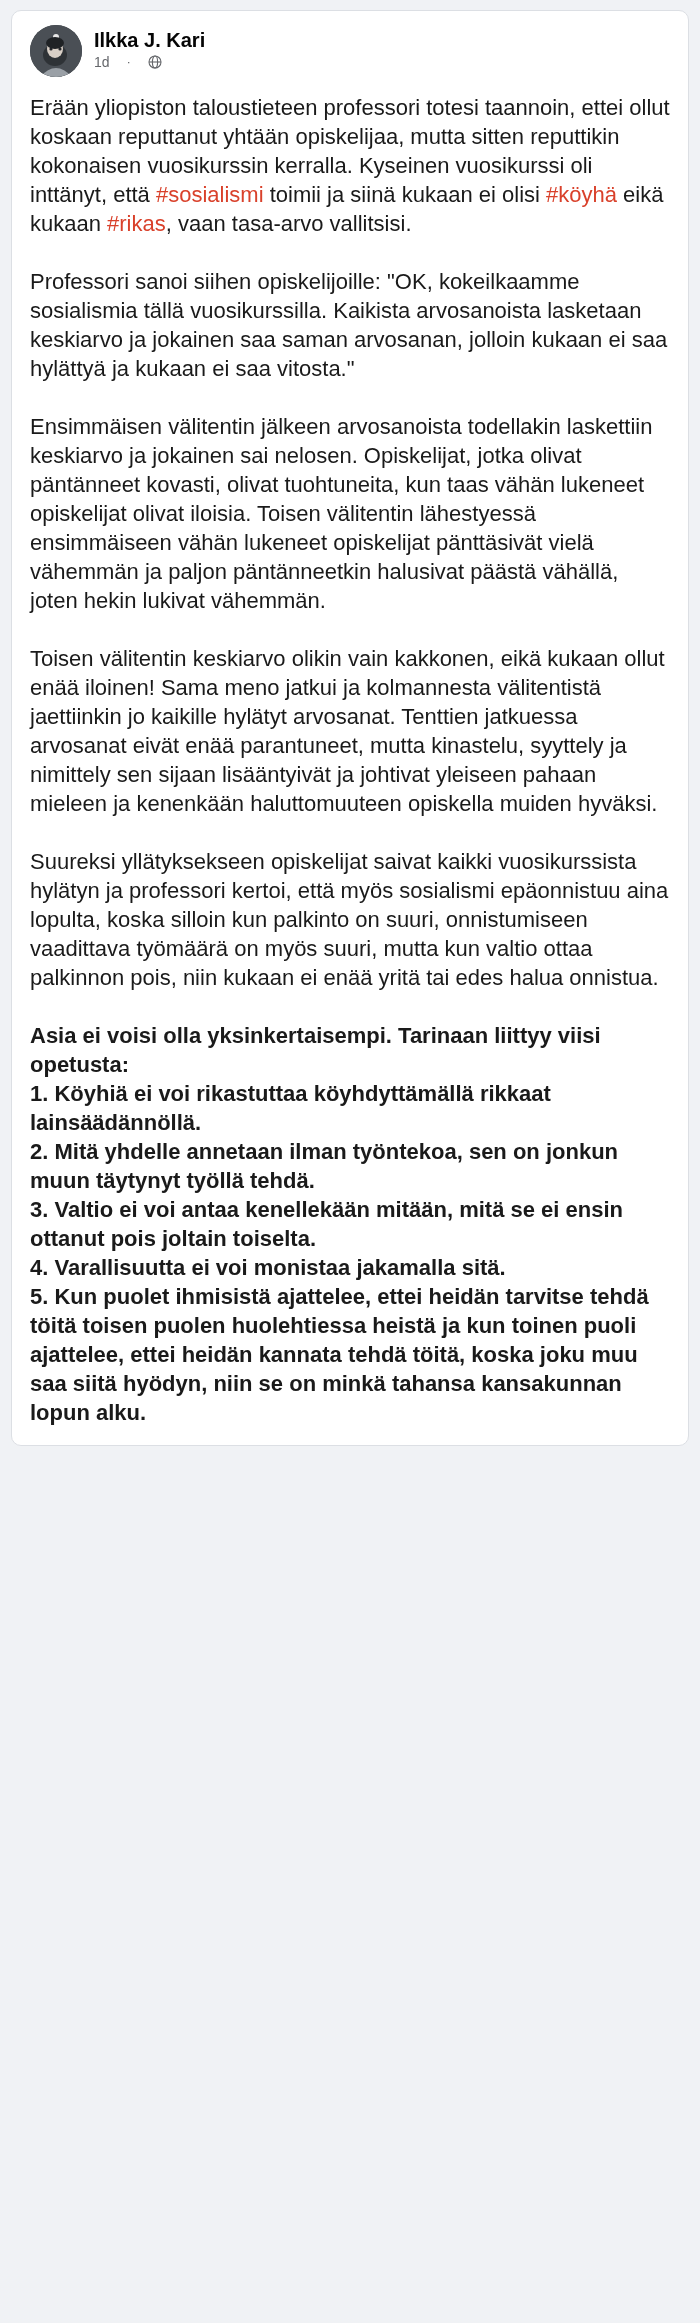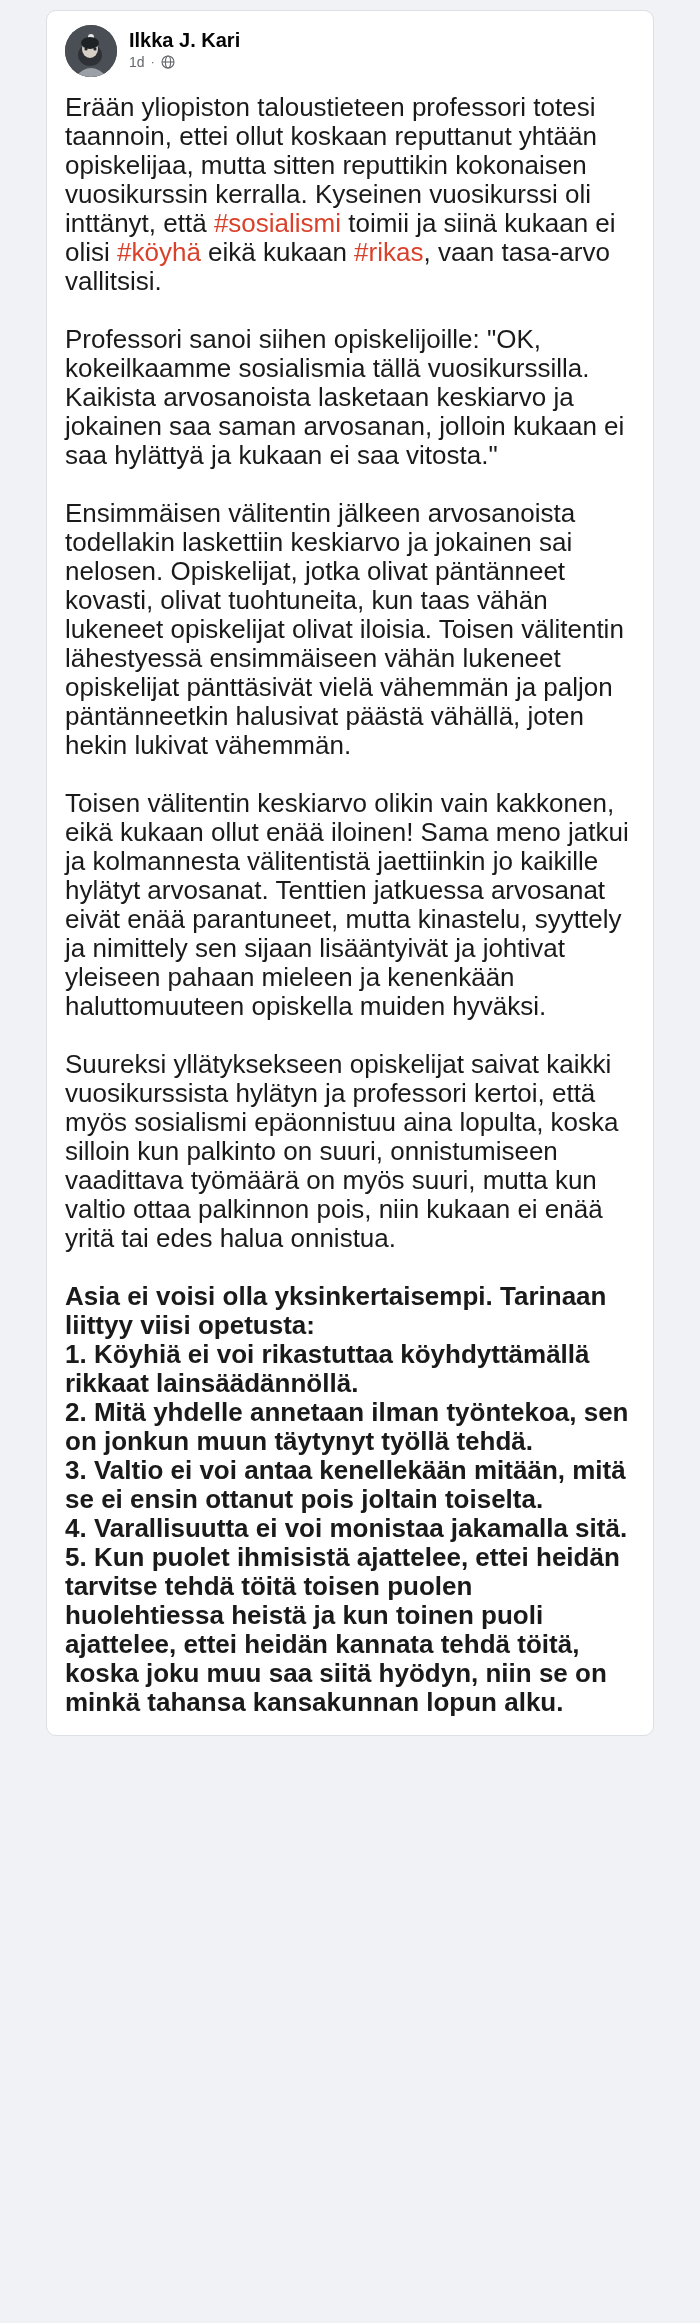--- a/index.html
+++ b/index.html
@@ -5,21 +5,21 @@
   html, body {
     margin: 0;
     padding: 0;
     background: #f0f2f5;
     font-family: "Liberation Sans", sans-serif;
   }
   body {
     width: 700px;
   }
   .post-card {
-    width: 608px;
+    width: 678px;
     margin: 10px auto 0 auto;
     background: #ffffff;
     border: 1px solid #dcdfe4;
     border-radius: 10px;
     box-sizing: border-box;
     padding: 14px 18px 18px 18px;
   }
   .post-header {
     display: flex;
     align-items: flex-start;
@@ -44,39 +44,39 @@
   }
   .author-name {
     font-size: 20px;
     font-weight: bold;
     color: #050505;
     line-height: 22px;
   }
   .meta-line {
     display: flex;
     align-items: center;
-    gap: 6px;
+    gap: 17px;
     margin-top: 3px;
     font-size: 14px;
     color: #65676b;
     line-height: 16px;
   }
   .dot-sep {
     font-size: 13px;
     color: #65676b;
   }
   .globe-icon {
     display: inline-flex;
     width: 14px;
     height: 14px;
     align-items: center;
     justify-content: center;
   }
   .post-body {
-    font-size: 26px;
+    font-size: 22px;
     line-height: 29px;
     color: #1a1a1a;
     white-space: pre-wrap;
     word-wrap: break-word;
     margin-top: 10px;
   }
   .post-body p {
     margin: 0 0 29px 0;
     white-space: pre-wrap;
   }

